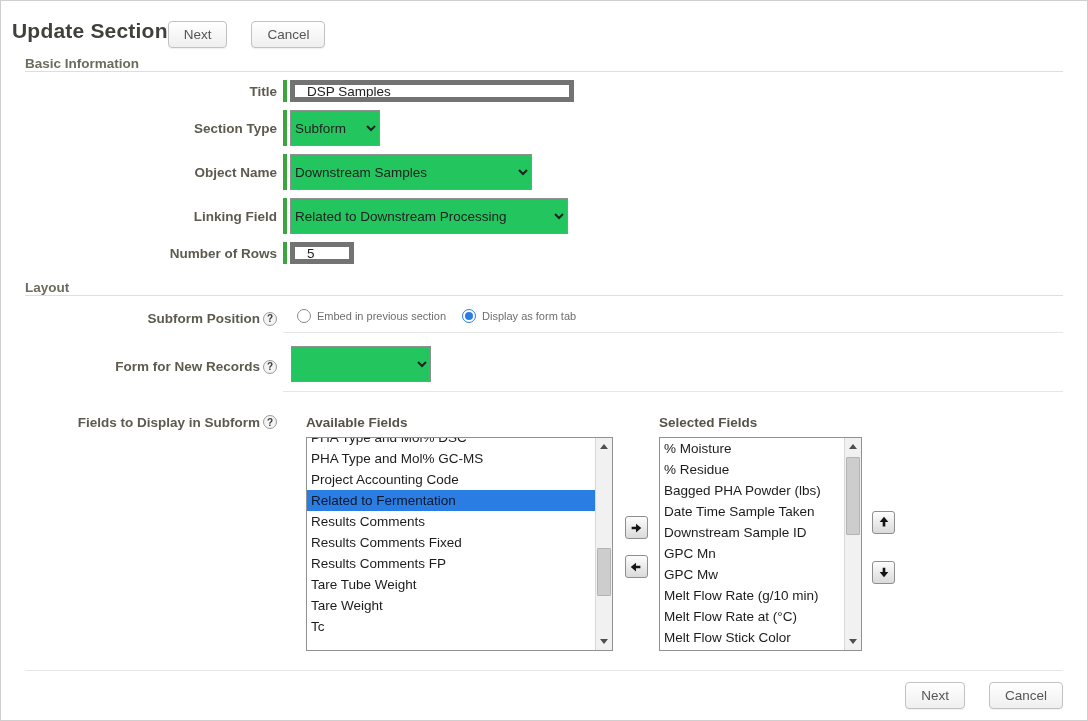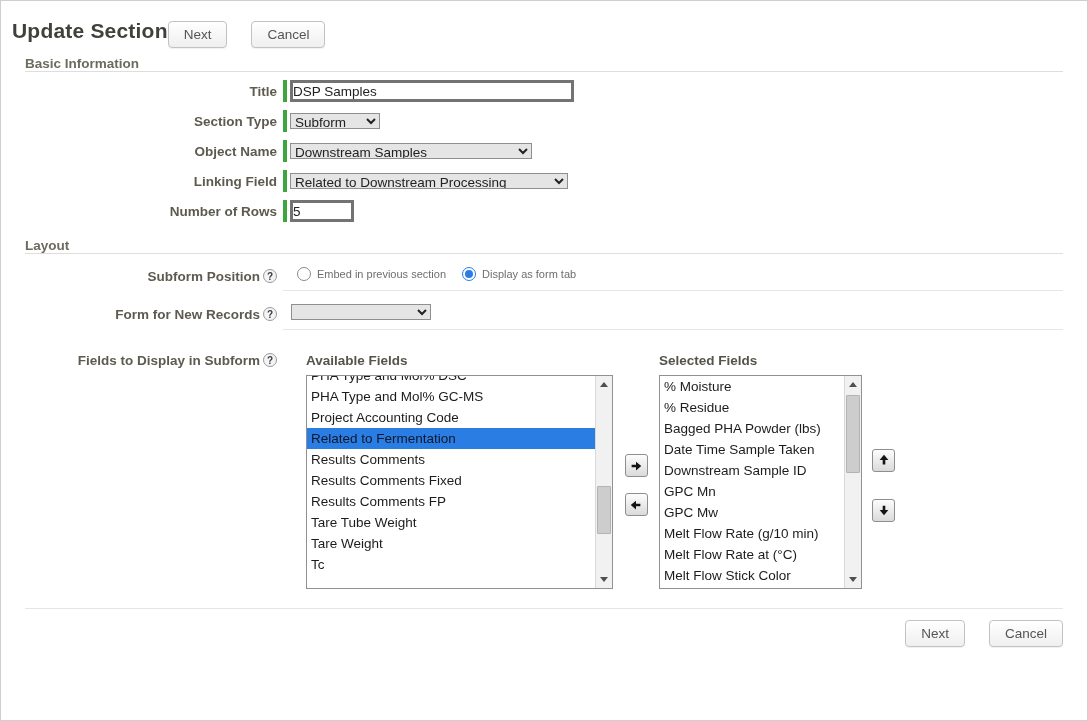--- a/index.html
+++ b/index.html
@@ -18,27 +18,27 @@
   .btn{font-family:inherit;font-size:13.5px;color:#555;padding:4px 15px;border:1px solid #c2c2c2;border-radius:4px;
        background:linear-gradient(#ffffff,#efefef);box-shadow:0 1px 1px rgba(0,0,0,0.06);cursor:pointer;line-height:17px;}
 
   
   .section-header{margin:2px 24px 0 24px;border-bottom:1px solid #dedede;
                   font-weight:700;font-size:13.5px;color:#6d6b5e;}
 
   
   .form-area{margin-top:6px;}
   .form-row{display:flex;align-items:center;margin:8px 24px 0 24px;}
-  .flabel{width:258px;display:flex;justify-content:flex-end;gap:3px;padding-right:6px;
+  .flabel{width:258px;display:flex;justify-content:flex-end;align-items:center;gap:3px;padding-right:6px;
           font-weight:700;font-size:13.5px;color:#5d5b4f;white-space:nowrap;}
   .reqbar{width:4px;min-height:22px;align-self:stretch;background:var(--required-green);margin-right:3px;}
-  .text-input{height:22px;border:3px solid #737373;font-family:inherit;font-size:13.5px;padding:0 0;color:#222;}
+  .text-input{height:22px;border:5px solid #737373;font-family:inherit;font-size:13.5px;padding:0 12px;color:#222;}
   .w-title{width:284px;}
   .w-rows{width:64px;}
-  select.sel{font-family:inherit;font-size:13.5px;height:16px;color:#222;border:1px solid #8f8f8f;background:#e5e5e5;}
+  select.sel{font-family:inherit;font-size:13.5px;height:36px;color:#222;border:1px solid #8f8f8f;background:#22c55e;}
   .w-subform{width:90px;}
   .w-object{width:242px;}
   .w-linking{width:278px;}
   .w-newrec{width:140px;}
 
   .help{display:inline-flex;align-items:center;justify-content:center;width:14px;height:14px;border-radius:50%;
         border:1px solid #9a9a9a;background:#f4f4f4;color:#3c3c3c;font-size:10px;font-weight:700;cursor:pointer;}
 
   
   .row-content{display:flex;align-items:center;flex:1;margin-right:0;border-bottom:1px solid #e6e6e6;

